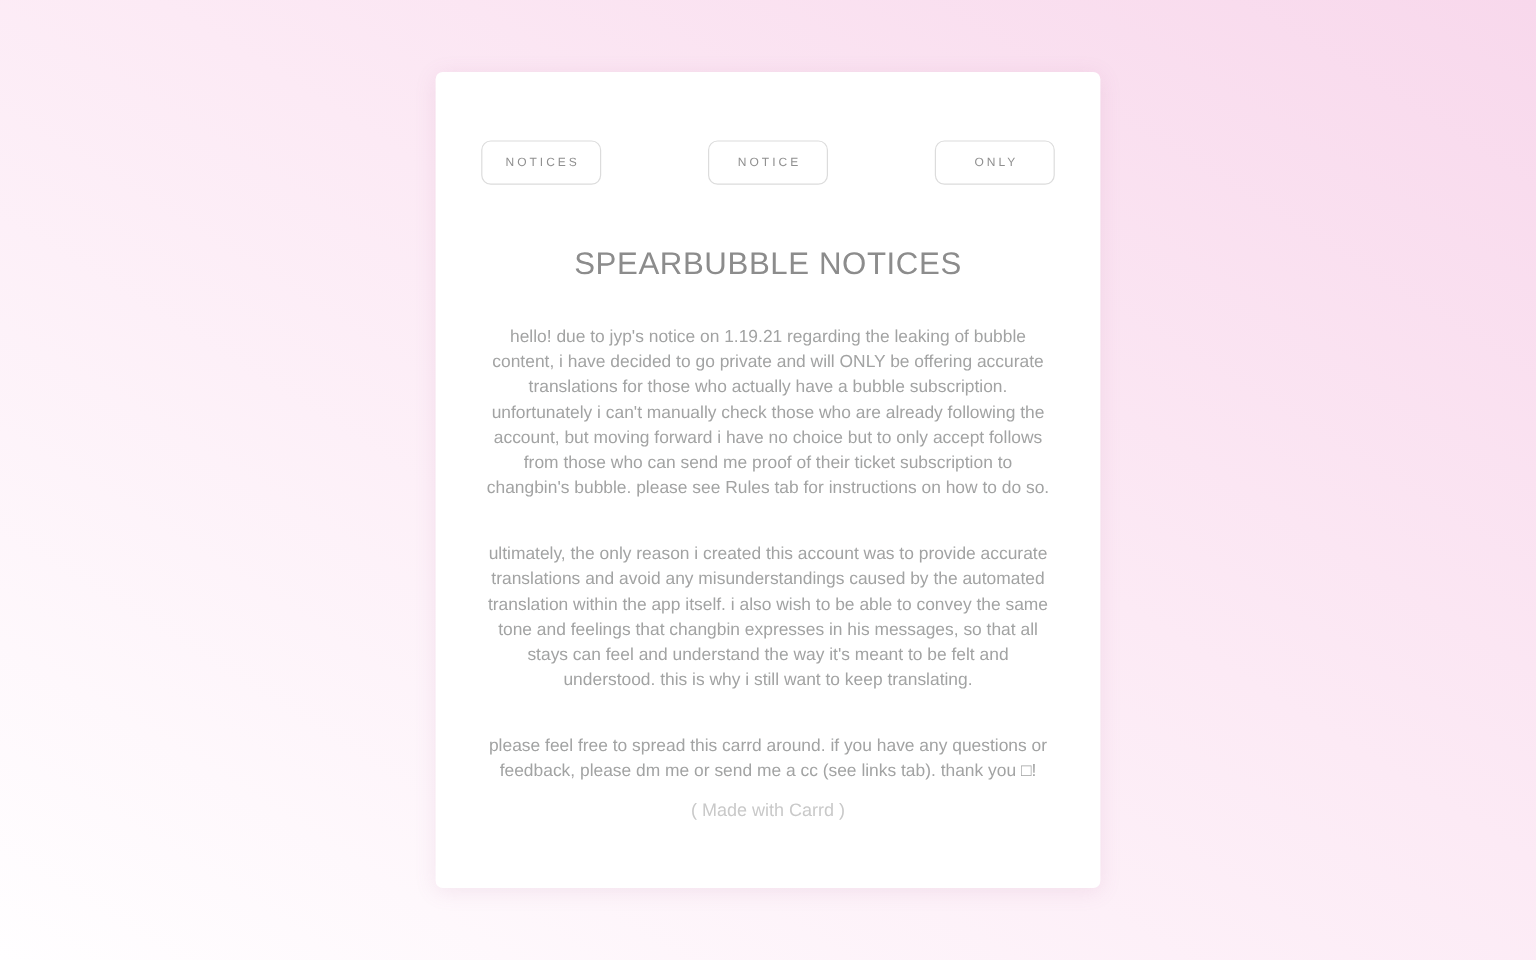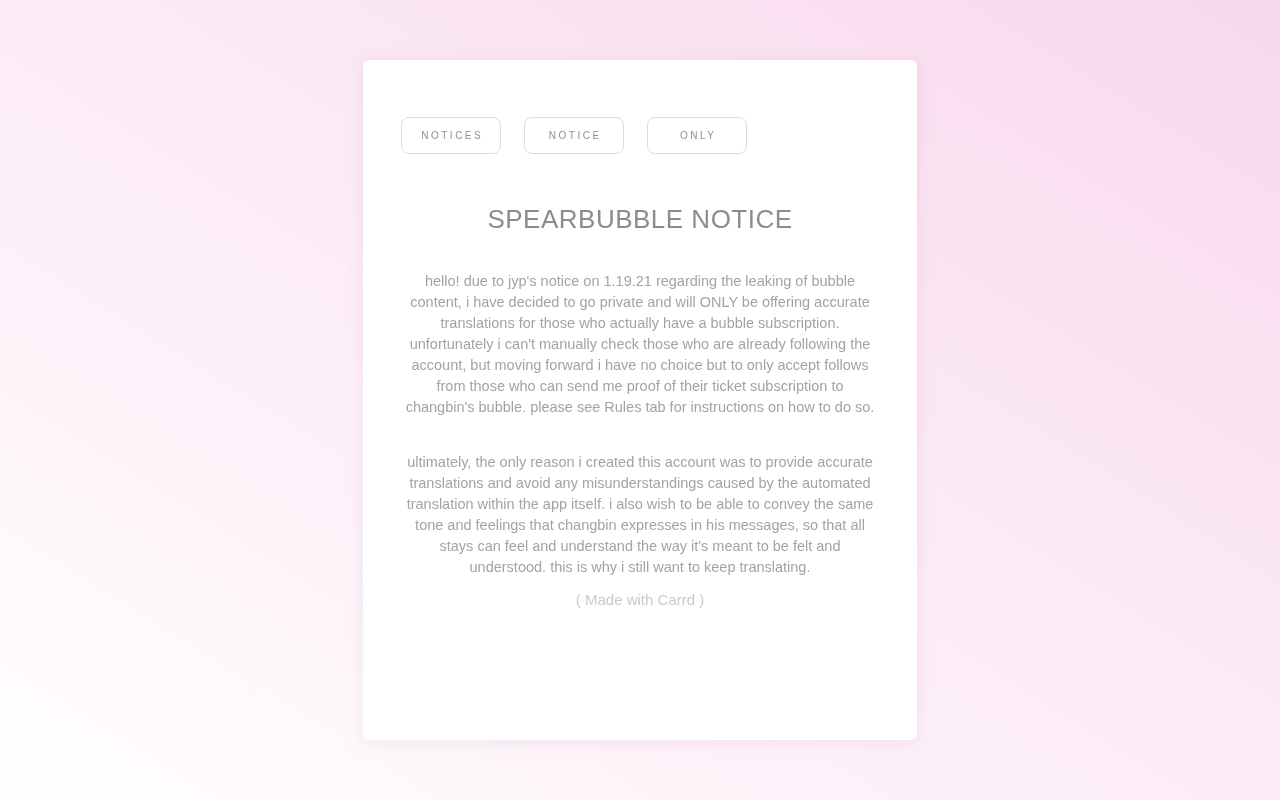--- a/index.html
+++ b/index.html
@@ -15,21 +15,21 @@
     width: 554px;
     height: 680px;
     background: #ffffff;
     border-radius: 6px;
     box-shadow: 0 3px 18px rgba(170, 100, 145, 0.12);
     padding: 57px 38px 0 38px;
     text-align: center;
   }
   .tab-row {
     display: flex;
-    justify-content: flex-start;
+    justify-content: space-between;
     gap: 23px;
   }
   .tab-btn {
     width: 100px;
     height: 37px;
     background: transparent;
     border: 1px solid #dcdcdc;
     border-radius: 8px;
     font-family: "Liberation Sans", sans-serif;
     font-size: 10px;
@@ -70,21 +70,22 @@
 <body>
 
 <main class="card">
 
   <nav class="tab-row">
     <button class="tab-btn">NOTICES</button>
     <button class="tab-btn">NOTICE</button>
     <button class="tab-btn">ONLY</button>
   </nav>
 
-  <h1 class="page-title">SPEARBUBBLE NOTICE</h1>
+  <h1 class="page-title">SPEARBUBBLE NOTICES</h1>
 
   <section class="notice-body">
     <p>hello! due to jyp's notice on 1.19.21 regarding the leaking of bubble content, i have decided to go private and will ONLY be offering accurate translations for those who actually have a bubble subscription. unfortunately i can't manually check those who are already following the account, but moving forward i have no choice but to only accept follows from those who can send me proof of their ticket subscription to changbin's bubble. please see Rules tab for instructions on how to do so.</p>
     <p>ultimately, the only reason i created this account was to provide accurate translations and avoid any misunderstandings caused by the automated translation within the app itself. i also wish to be able to convey the same tone and feelings that changbin expresses in his messages, so that all stays can feel and understand the way it's meant to be felt and understood. this is why i still want to keep translating.</p>
+    <p>please feel free to spread this carrd around. if you have any questions or feedback, please dm me or send me a cc (see links tab). thank you □!</p>
     <a class="credit">( Made with Carrd )</a>
   </section>
 
 </main>
 
 </body></html>

